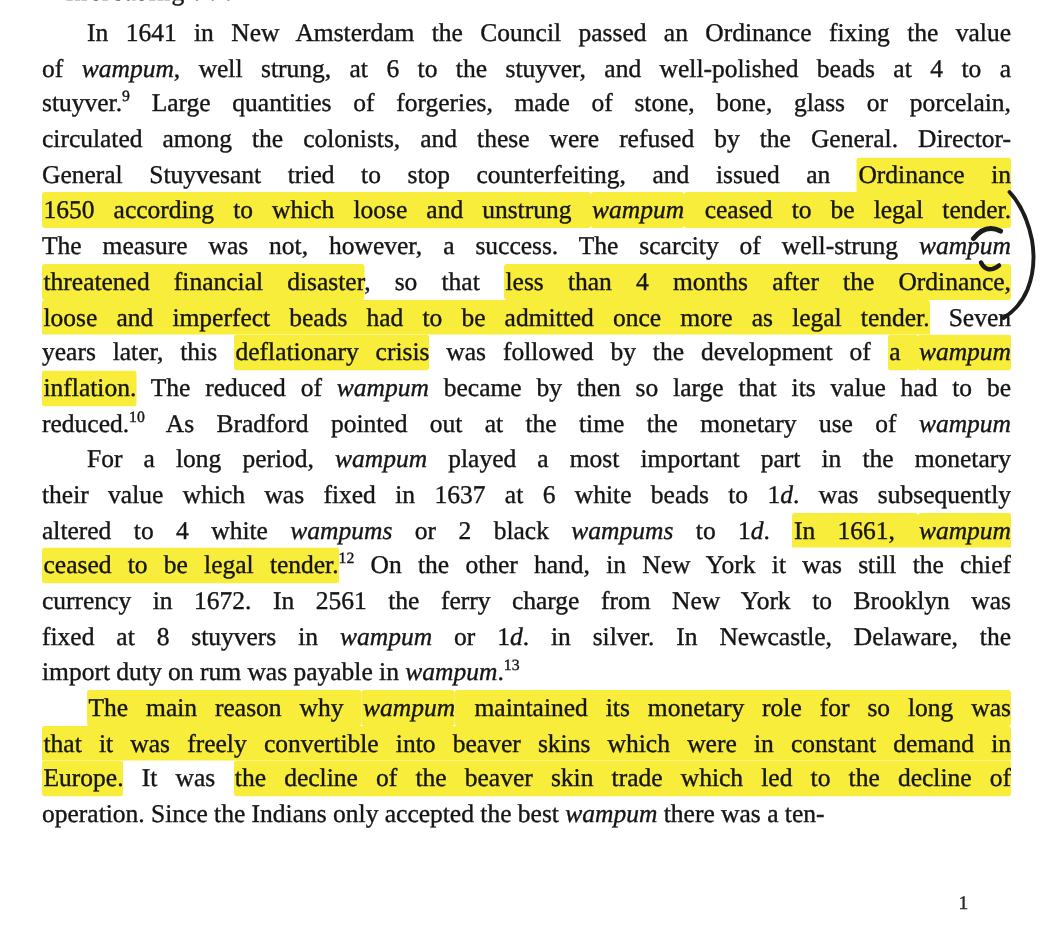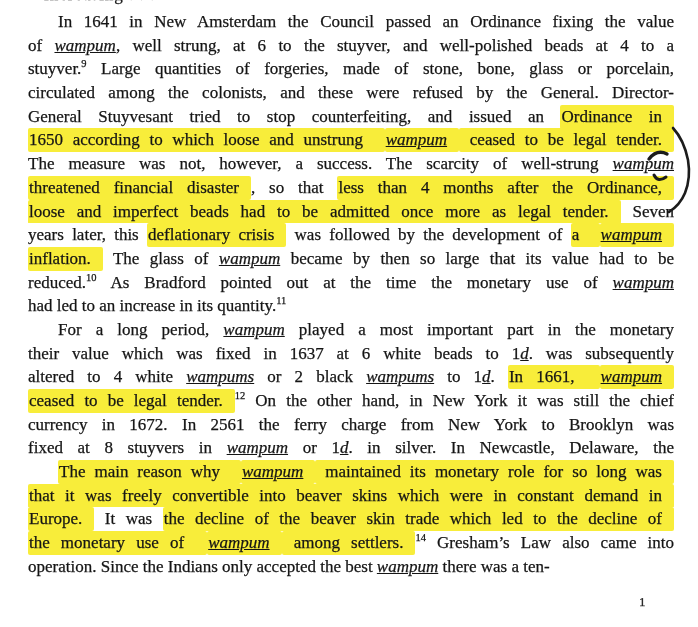--- a/index.html
+++ b/index.html
@@ -10,22 +10,22 @@
   }
   .frag{position:absolute;left:44px;top:-2px;height:10px;width:260px;overflow:hidden;}
   .frag span{display:block;font-size:17px;line-height:22px;margin-top:-14px;letter-spacing:1px;}
   .text-block{position:absolute;left:28px;top:10px;width:646px;}
   .line{
     font-size:17px;line-height:23.7px;height:23.7px;overflow:hidden;
     text-align:justify;text-align-last:justify;white-space:normal;
   }
   .line.last{text-align-last:auto;}
   .line.indent{padding-left:30px;}
-  .hl{background:var(--hl,#f8ed3a);padding:2px 12px 3px 1px;border-radius:2px;}
-  .it{font-style:italic;text-decoration:underline;}
+  .hl{background:var(--hl,#f8ed3a);padding:2px 0 3px 1px;border-radius:2px;}
+  .it{font-style:italic;}
   sup{font-size:10.5px;line-height:0;vertical-align:super;}
   .margin-marks{position:absolute;left:640px;top:118px;width:58px;height:102px;}
   .margin-marks path{stroke:#1c1c1c;fill:none;stroke-linecap:round;}
   .pagemark{position:absolute;left:639px;top:594px;font-size:13px;color:#2a2a2a;font-family:"Liberation Serif",serif;}
 </style>
 </head>
 <body>
 
 <div class="page">
 
@@ -38,37 +38,36 @@
         <div class="line indent"><span>In 1641 in New Amsterdam the Council passed an Ordinance fixing the value</span></div>
         <div class="line"><span>of </span><span class="it">wampum</span><span>, well strung, at 6 to the stuyver, and well-polished beads at 4 to a</span></div>
         <div class="line"><span>stuyver.</span><sup>9</sup><span> Large quantities of forgeries, made of stone, bone, glass or porcelain,</span></div>
         <div class="line"><span>circulated among the colonists, and these were refused by the General. Director-</span></div>
         <div class="line"><span>General Stuyvesant tried to stop counterfeiting, and issued an </span><span class="hl">Ordinance in</span></div>
         <div class="line"><span class="hl">1650 according to which loose and unstrung </span><span class="hl it">wampum</span><span class="hl"> ceased to be legal tender.</span></div>
         <div class="line"><span>The measure was not, however, a success. The scarcity of well-strung </span><span class="it">wampum</span></div>
         <div class="line"><span class="hl">threatened financial disaster</span><span>, so that </span><span class="hl">less than 4 months after the Ordinance,</span></div>
         <div class="line"><span class="hl">loose and imperfect beads had to be admitted once more as legal tender.</span><span> Seven</span></div>
         <div class="line"><span>years later, this </span><span class="hl">deflationary crisis</span><span> was followed by the development of </span><span class="hl">a </span><span class="hl it">wampum</span></div>
-        <div class="line"><span class="hl">inflation.</span><span> The glass of </span><span class="it">wampum</span><span> became by then so large that its value had to be</span></div>
+        <div class="line"><span class="hl">inflation.</span><span> The reduced of </span><span class="it">wampum</span><span> became by then so large that its value had to be</span></div>
         <div class="line"><span>reduced.</span><sup>10</sup><span> As Bradford pointed out at the time the monetary use of </span><span class="it">wampum</span></div>
-        <div class="line last"><span>had led to an increase in its quantity.</span><sup>11</sup></div>
       </div>
       <div>
         <div class="line indent"><span>For a long period, </span><span class="it">wampum</span><span> played a most important part in the monetary</span></div>
         <div class="line"><span>their value which was fixed in 1637 at 6 white beads to 1</span><span class="it">d</span><span>. was subsequently</span></div>
         <div class="line"><span>altered to 4 white </span><span class="it">wampums</span><span> or 2 black </span><span class="it">wampums</span><span> to 1</span><span class="it">d</span><span>. </span><span class="hl">In 1661, </span><span class="hl it">wampum</span></div>
         <div class="line"><span class="hl">ceased to be legal tender.</span><sup>12</sup><span> On the other hand, in New York it was still the chief</span></div>
         <div class="line"><span>currency in 1672. In 2561 the ferry charge from New York to Brooklyn was</span></div>
         <div class="line"><span>fixed at 8 stuyvers in </span><span class="it">wampum</span><span> or 1</span><span class="it">d</span><span>. in silver. In Newcastle, Delaware, the</span></div>
+        <div class="line last"><span>import duty on rum was payable in </span><span class="it">wampum</span><span>.</span><sup>13</sup></div>
       </div>
       <div>
         <div class="line indent"><span class="hl">The main reason why </span><span class="hl it">wampum</span><span class="hl"> maintained its monetary role for so long was</span></div>
         <div class="line"><span class="hl">that it was freely convertible into beaver skins which were in constant demand in</span></div>
         <div class="line"><span class="hl">Europe.</span><span> It was </span><span class="hl">the decline of the beaver skin trade which led to the decline of</span></div>
-        <div class="line"><span class="hl">the monetary use of </span><span class="hl it">wampum</span><span class="hl"> among settlers.</span><sup>14</sup><span> Gresham’s Law also came into</span></div>
         <div class="line last"><span>operation. Since the Indians only accepted the best </span><span class="it">wampum</span><span> there was a ten-</span></div>
       </div>
     </div>
 
   <svg class="margin-marks" viewBox="0 0 58 102">
     <path d="M9,41 Q17,31 27,36" stroke-width="3.4"></path>
     <path d="M14,57 Q18,65 26,59" stroke-width="3"></path>
     <path d="M33,10 Q44,22 48,42 Q51,60 45,75 Q40,87 29,94" stroke-width="2.6"></path>
   </svg>
 

